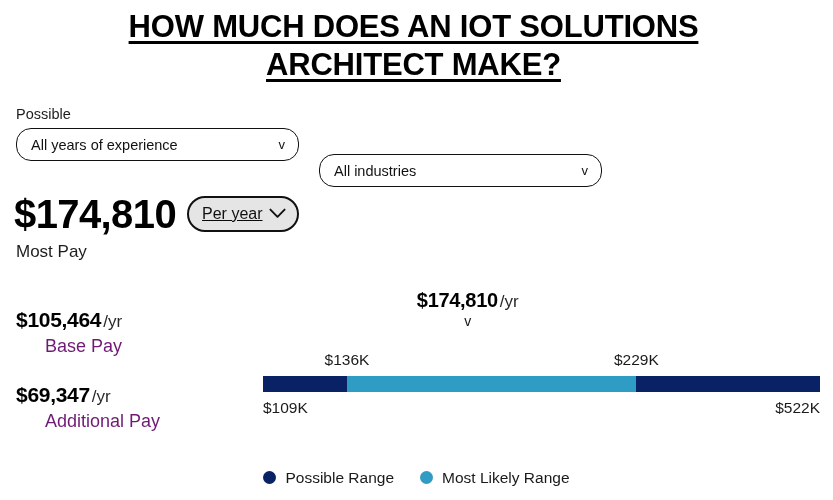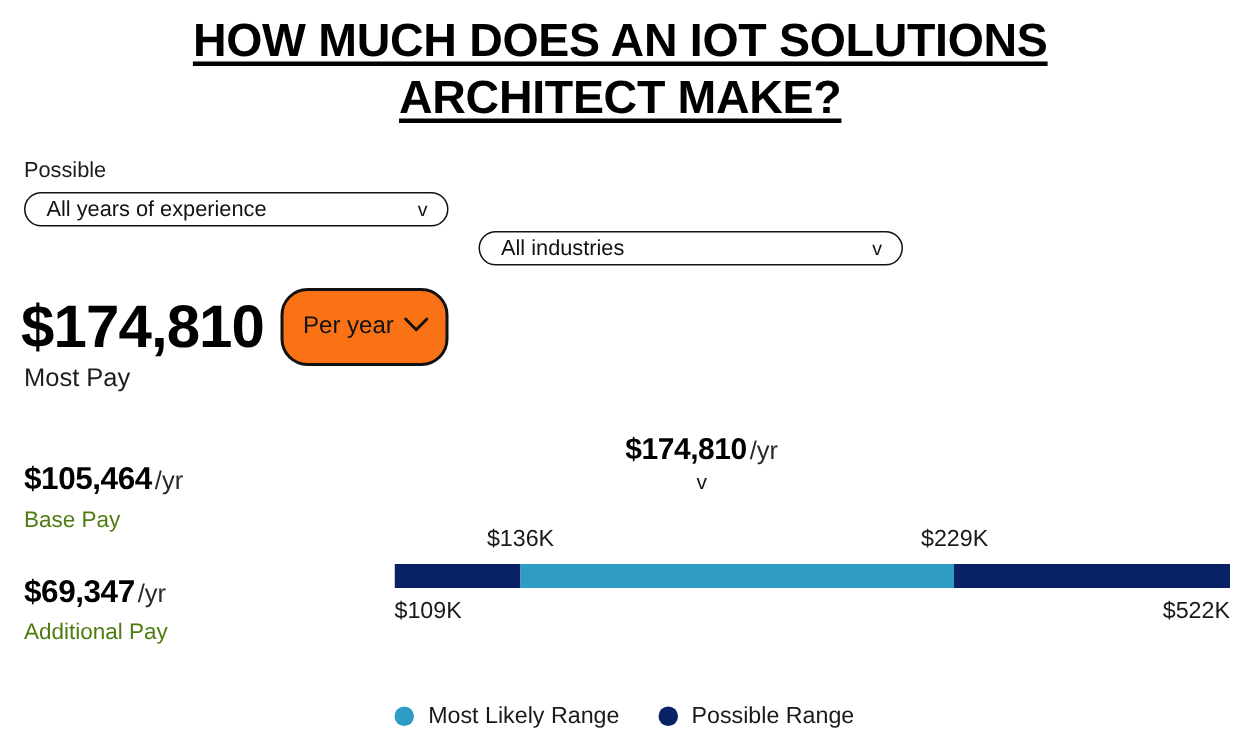--- a/index.html
+++ b/index.html
@@ -52,21 +52,21 @@
     font-size: 14.5px;
     color: #1d1d1d;
     margin-bottom: 5px;
     line-height: 17px;
   }
   .pill-select {
     display: flex;
     align-items: center;
     justify-content: space-between;
     box-sizing: border-box;
-    height: 23px;
+    height: 33px;
     border: 1.6px solid #111111;
     border-radius: 15px;
     padding: 0 13px 0 14px;
     background: #ffffff;
     cursor: pointer;
   }
   .pill-select.w1 { width: 283px; }
   .pill-select.w2 { width: 283px; margin-top: 48px; }
   .pill-value {
     font-size: 14.5px;
@@ -94,26 +94,27 @@
     font-weight: bold;
     letter-spacing: -0.6px;
     line-height: 44px;
     color: #000000;
   }
   .period-pill {
     display: flex;
     align-items: center;
     gap: 6px;
     box-sizing: border-box;
-    height: 52px;
+    height: 36px;
     border: 2px solid #111111;
     border-radius: 18px;
     padding: 0 11px 0 13px;
-    background: #f97316;
+    background: #e5e5e5;
     cursor: pointer;
+    text-decoration: underline;
   }
   .period-label {
     font-size: 16px;
     color: #111111;
     white-space: nowrap;
   }
   .total-sub {
     position: absolute;
     left: 16px;
     top: 242px;
@@ -135,24 +136,25 @@
     font-weight: bold;
     letter-spacing: -0.3px;
     color: #000000;
   }
   .pay-unit {
     font-size: 17px;
     color: #2a2a2a;
     margin-left: 2px;
   }
   .pay-label {
-    font-size: 15px;
-    color: #4d7c0f;
+    font-size: 18px;
+    color: #701a75;
     margin-top: 3px;
     line-height: 19px;
+    margin-left: 29px;
   }
 
   
   .range-wrap {
     position: absolute;
     left: 263px;
     top: 288px;
     width: 557px;
   }
   .marker-amount-row {
@@ -306,20 +308,20 @@
       <div class="seg" style="width: 289.391px; background: rgb(46, 156, 196);"></div>
       <div class="seg" style="width: 183.592px; background: rgb(8, 34, 101);"></div>
     </div>
 
   <div class="edge-tick edge-left">$109K</div>
   <div class="edge-tick edge-right">$522K</div>
 </div>
 
 <div class="legend">
   <div class="legend-item">
+    <span class="legend-dot" id="legend-dot-1" style="background: rgb(8, 34, 101);"></span>
+    <span class="legend-text">Possible Range</span>
+  </div>
+  <div class="legend-item">
     <span class="legend-dot" id="legend-dot-0" style="background: rgb(46, 156, 196);"></span>
     <span class="legend-text">Most Likely Range</span>
   </div>
-  <div class="legend-item">
-    <span class="legend-dot" id="legend-dot-1" style="background: rgb(8, 34, 101);"></span>
-    <span class="legend-text">Possible Range</span>
-  </div>
 </div>
 
 </body></html>

